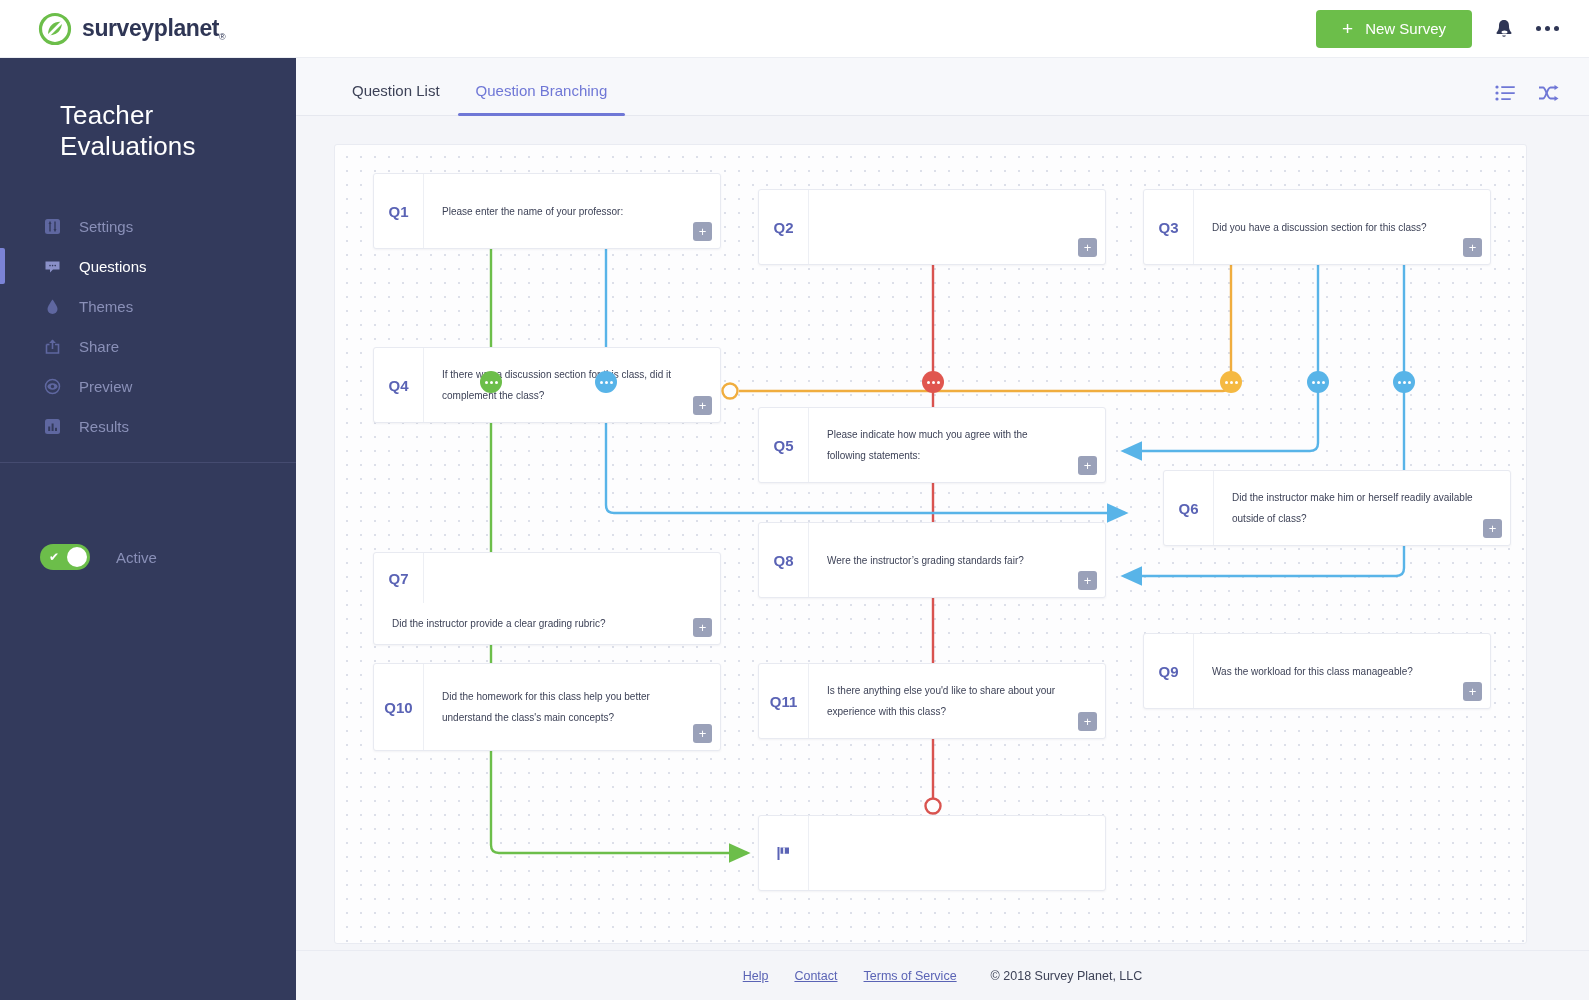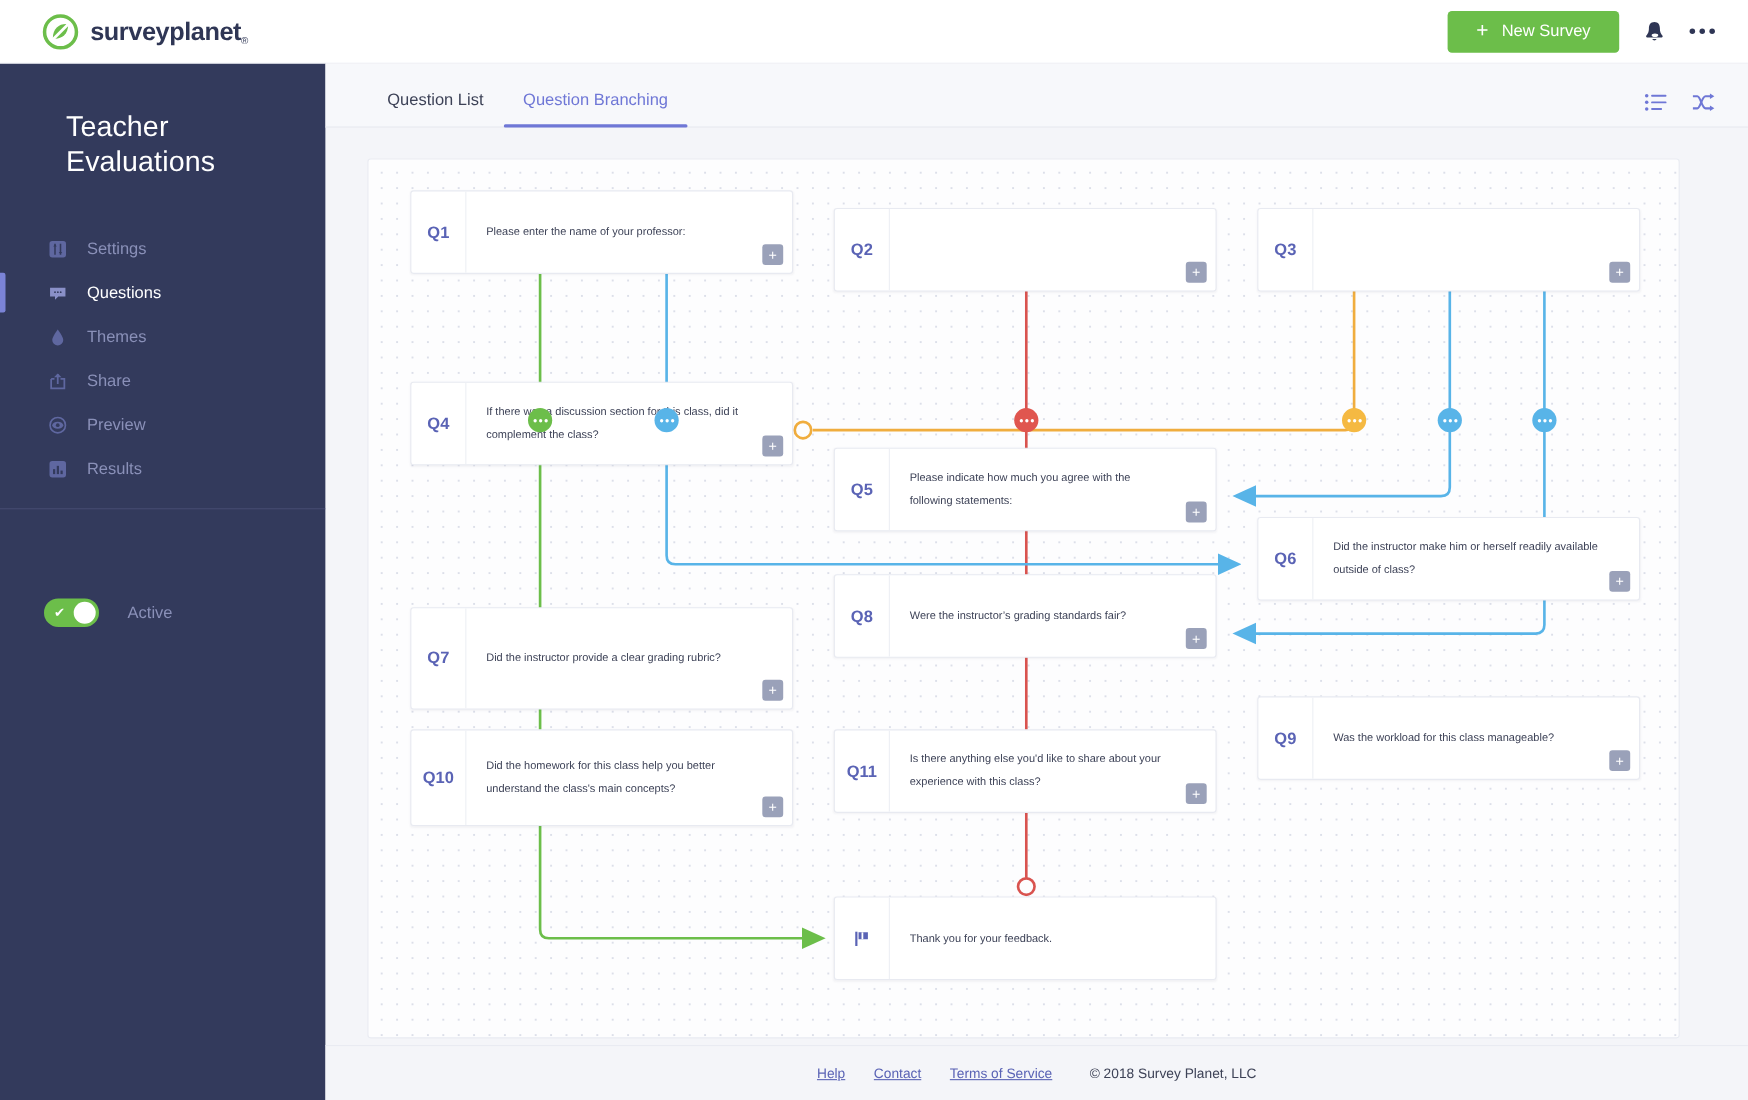--- a/index.html
+++ b/index.html
@@ -312,49 +312,50 @@
       <div class="qcard" style="left:423px;top:44px;width:348px;height:76px;">
         <div class="qnum">Q2</div>
         <div class="qbody">
           <div class="plus-btn">+</div>
         </div>
       </div>
 
       <div class="qcard" style="left:808px;top:44px;width:348px;height:76px;">
         <div class="qnum">Q3</div>
         <div class="qbody">
+          <div class="qtext">Did you have a discussion section for this class?</div>
           <div class="plus-btn">+</div>
         </div>
       </div>
 
       <div class="qcard" style="left:38px;top:202px;width:348px;height:76px;">
         <div class="qnum">Q4</div>
         <div class="qbody">
           <div class="qtext">If there was a discussion section for this class, did it complement the class?</div>
           <div class="plus-btn">+</div>
         </div>
       </div>
 
       <div class="qcard" style="left:423px;top:262px;width:348px;height:76px;">
         <div class="qnum">Q5</div>
         <div class="qbody">
           <div class="qtext">Please indicate how much you agree with the following statements:</div>
           <div class="plus-btn">+</div>
         </div>
       </div>
 
-      <div class="qcard" style="left:808px;top:325px;width:348px;height:76px;">
+      <div class="qcard" style="left:828px;top:325px;width:348px;height:76px;">
         <div class="qnum">Q6</div>
         <div class="qbody">
           <div class="qtext">Did the instructor make him or herself readily available outside of class?</div>
           <div class="plus-btn">+</div>
         </div>
       </div>
 
-      <div class="qcard" style="left:38px;top:407px;width:348px;height:93px;">
+      <div class="qcard" style="left:38px;top:407px;width:348px;height:93px;flex-direction:column;">
         <div class="qnum">Q7</div>
         <div class="qbody">
           <div class="qtext">Did the instructor provide a clear grading rubric?</div>
           <div class="plus-btn">+</div>
         </div>
       </div>
 
       <div class="qcard" style="left:423px;top:377px;width:348px;height:76px;">
         <div class="qnum">Q8</div>
         <div class="qbody">
@@ -388,23 +389,20 @@
       </div>
 
       <div class="qcard" style="left:423px;top:670px;width:348px;height:76px;">
         <div class="qnum">
           <svg class="flag-ico" viewBox="0 0 17 17">
             <rect x="2.5" y="2" width="2" height="13" fill="#5a63b5"></rect>
             <path d="M5.5 2.6 h8.5 v6.2 h-8.5 z" fill="#5a63b5"></path>
             <rect x="8.2" y="2.6" width="1.6" height="6.2" fill="#ffffff"></rect>
           </svg>
         </div>
-        <div class="qbody">
-          <div class="qtext">Thank you for your feedback.</div>
-        </div>
       </div>
 
       <div class="node-dot" style="left:145px;top:226px;background:#6cbe4a;">
         <i></i>
           <i></i>
           <i></i>
       </div>
       <div class="node-dot" style="left:260px;top:226px;background:#58b4e8;">
         <i></i>
           <i></i>

